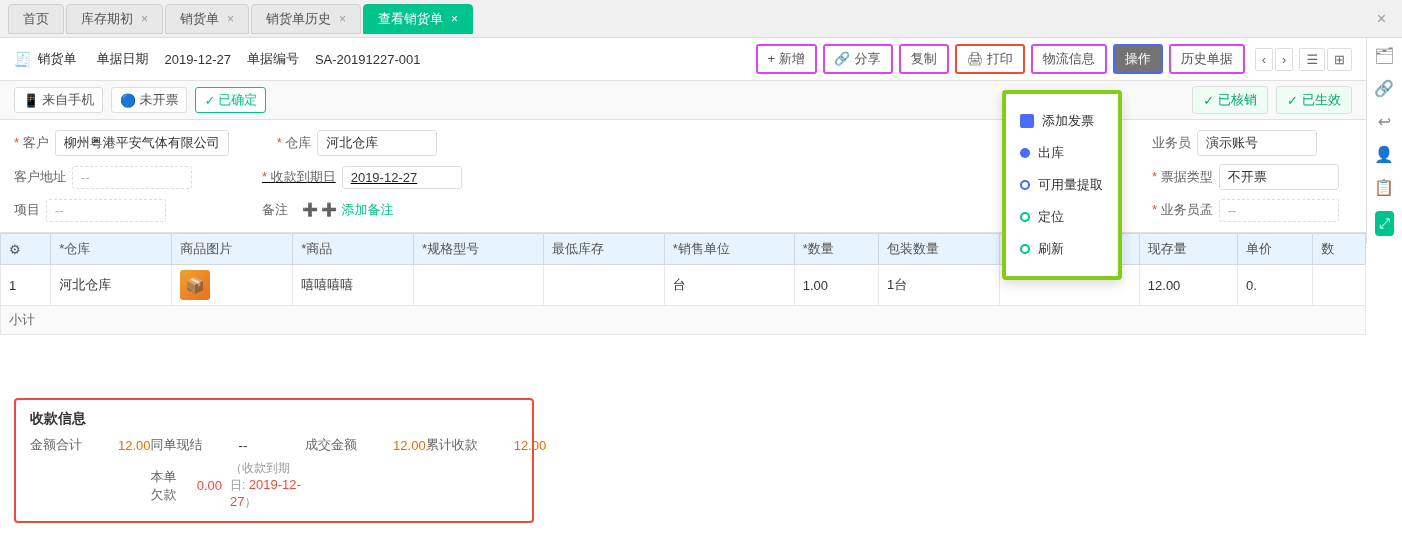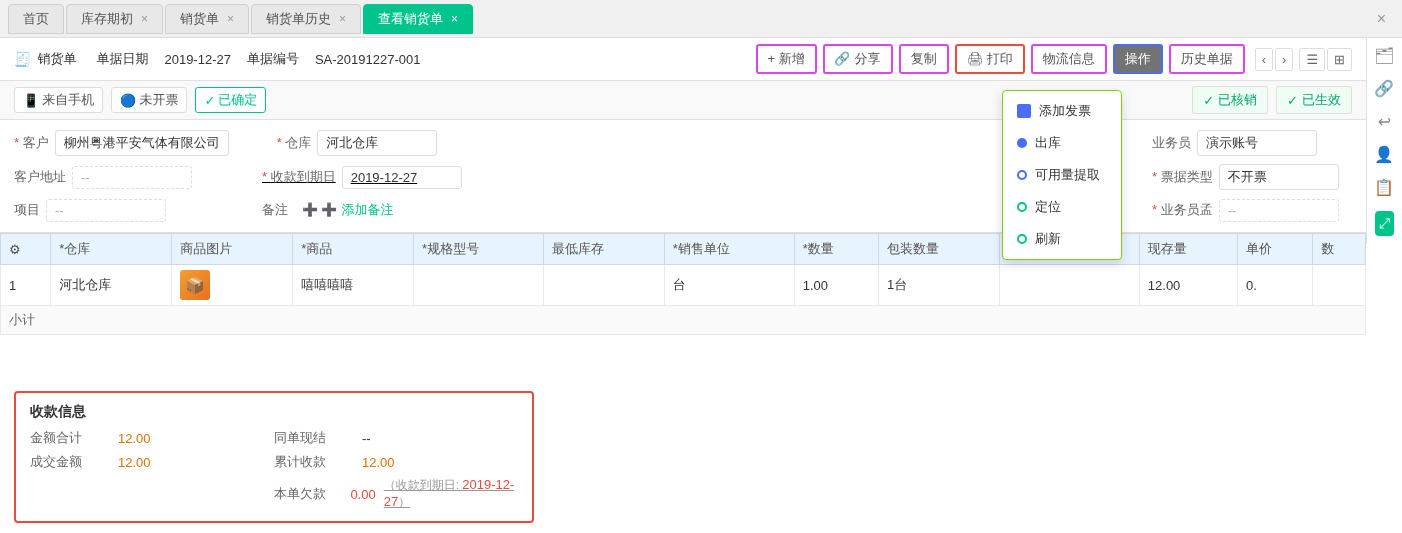--- a/index.html
+++ b/index.html
@@ -82,34 +82,34 @@
     tbody td { padding: 5px 8px; border: 1px solid #e8e8e8; color: #333; white-space: nowrap; }
     .subtotal-row td { background: #fafafa; color: #666; }
     .product-img { width: 30px; height: 30px; background: linear-gradient(135deg, #f0a030, #e87020); border-radius: 3px; display: flex; align-items: center; justify-content: center; color: #fff; font-size: 16px; }
 
     
     .payment-box {
       border: 2px solid #e74c3c; border-radius: 4px; margin: 10px 14px;
       padding: 10px 14px; background: #fff; max-width: 520px;
     }
     .payment-title { font-weight: bold; color: #333; margin-bottom: 8px; font-size: 14px; }
-    .payment-grid { display: grid; grid-template-columns: 1fr 1fr; gap: 6px 0; }
+    .payment-grid { display: grid; grid-template-columns: 1fr 1fr 1fr 1fr; gap: 6px 0; }
     .payment-item { display: flex; align-items: center; gap: 8px; }
     .payment-label { color: #666; width: 80px; }
     .payment-val { color: #333; }
     .payment-val.orange { color: #e07000; }
     .payment-val.red { color: #e74c3c; }
-    .payment-hint { color: #999; font-size: 12px; text-decoration: underline; }
+    .payment-hint { color: #999; font-size: 12px; }
 
     
     .dropdown-overlay {
       position: absolute; top: 90px; right: 280px;
-      background: #fff; border: 1px solid #84cc16; border-radius: 4px;
+      background: #fff; border: 4px solid #84cc16; border-radius: 4px;
       box-shadow: 0 4px 12px rgba(0,0,0,0.15); z-index: 100; min-width: 120px;
-      padding: 4px 0;
+      padding: 11px 0;
     }
     .dropdown-item {
       display: flex; align-items: center; gap: 8px; padding: 7px 14px;
       cursor: pointer; color: #333; white-space: nowrap;
     }
     .dropdown-item .dot { width: 10px; height: 10px; border-radius: 50%; display: inline-block; }
     .dot-blue { background: #4a6cf7; }
     .dot-outline { width: 10px; height: 10px; border-radius: 50%; border: 2px solid #4a6cf7; display: inline-block; }
     .menu-icon-sq { width: 14px; height: 14px; background: #4a6cf7; border-radius: 2px; display: flex; align-items: center; justify-content: center; }
 

